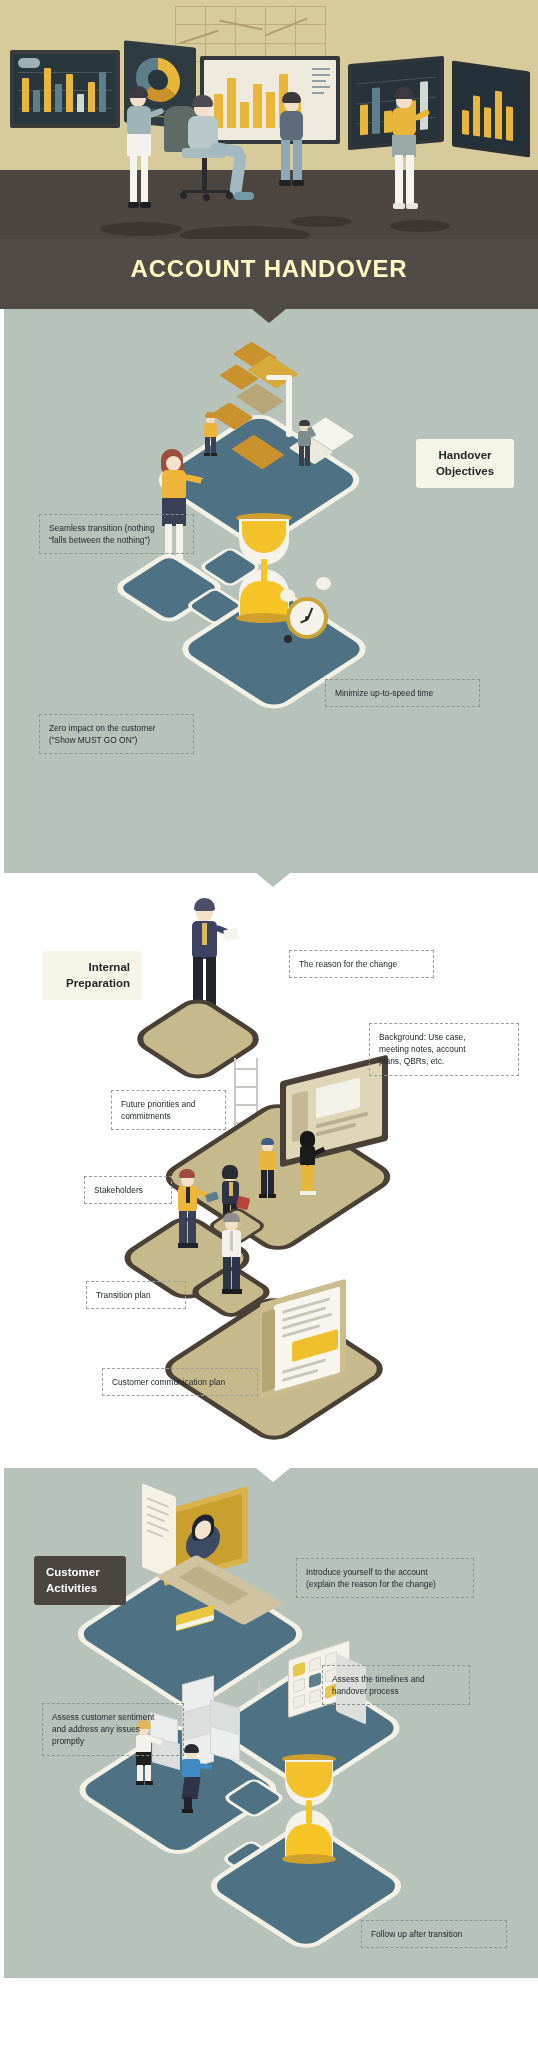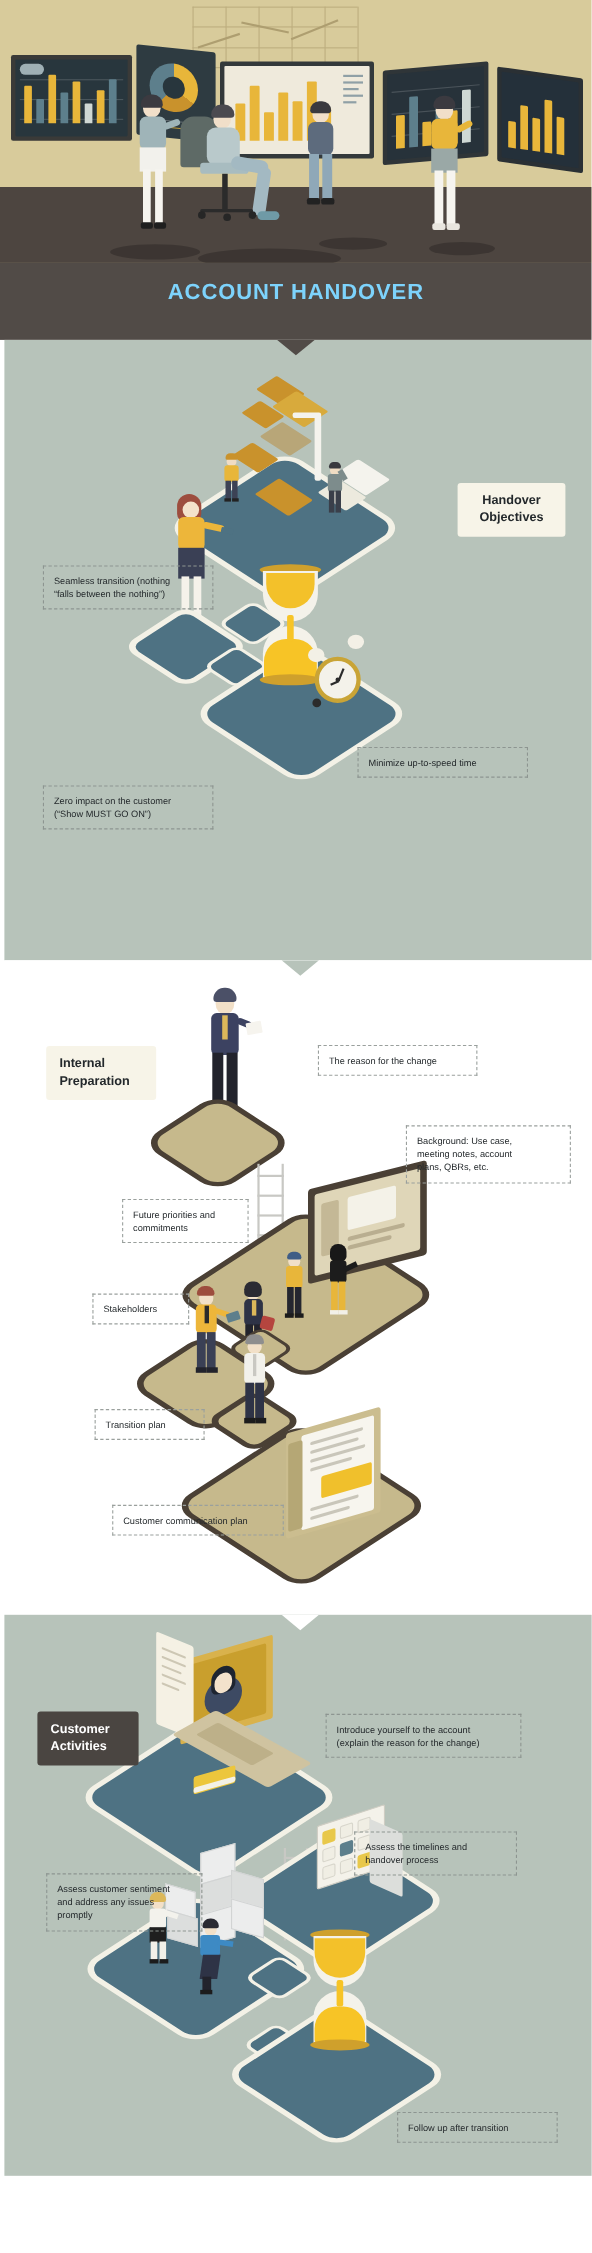--- a/index.html
+++ b/index.html
@@ -64,22 +64,22 @@
 
   
   .title-band {
     position: absolute; left: 0; top: 239px;
     width: 538px; height: 70px;
     background: #514b47;
   }
   .title-text {
     position: absolute; left: 0; right: 0; top: 16px;
     text-align: center;
-    color: #7dd3fc;
-    font-size: 20px;
+    color: #fef9c3;
+    font-size: 24px;
     font-weight: bold;
     letter-spacing: .8px;
   }
   .notch {
     position: absolute; left: 50%; transform: translateX(-50%);
     width: 0; height: 0;
     border-left: 17px solid transparent;
     border-right: 17px solid transparent;
     z-index: 6;
   }
@@ -515,21 +515,21 @@
       <div class="scr" style="left:2px;top:10px;width:13px;height:80px;background:#b5a775;"></div>
       <div class="scr" style="left:22px;top:14px;width:48px;height:3px;background:#c9c6ba;"></div>
       <div class="scr" style="left:22px;top:22px;width:44px;height:3px;background:#c9c6ba;"></div>
       <div class="scr" style="left:22px;top:30px;width:50px;height:3px;background:#c9c6ba;"></div>
       <div class="scr" style="left:22px;top:38px;width:38px;height:3px;background:#c9c6ba;"></div>
       <div class="scr" style="left:32px;top:48px;width:46px;height:20px;background:#f0c02c;"></div>
       <div class="scr" style="left:22px;top:74px;width:44px;height:3px;background:#c9c6ba;"></div>
       <div class="scr" style="left:22px;top:82px;width:36px;height:3px;background:#c9c6ba;"></div>
     </div>
 
-    <div class="badge badge-cream" style="left:38px; top:78px; width:100px; text-align:left;">
+    <div class="badge badge-cream" style="left:38px; top:78px; width:100px; text-align:right;">
       <div>Internal</div>
       <div>Preparation</div>
     </div>
 
     <div class="callout onwhite" style="left:285px; top:77px; width:145px;">
       <div>The reason for the change</div>
     </div>
 
     <div class="callout onwhite" style="left:365px; top:150px; width:150px;">
       <div>Background: Use case,</div>

